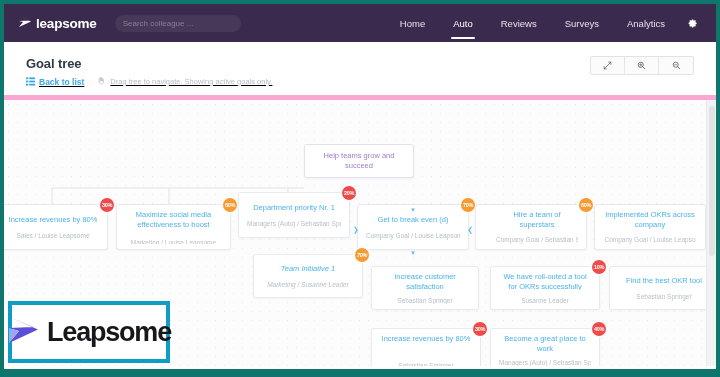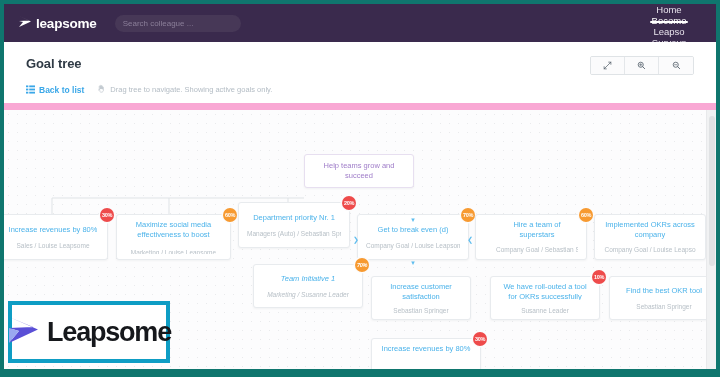--- a/index.html
+++ b/index.html
@@ -47,21 +47,21 @@
     background: #473857;
     display: flex; align-items: center;
     padding: 0 8px;
   }
   #search-box .ph {
     color: #8b7f99;
     font-size: 8px;
     white-space: nowrap;
     overflow: hidden;
   }
-  #nav { margin-left: auto; display: flex; align-items: center; gap: 0; height: 100%; flex-direction: column; }
+  #nav { margin-left: auto; display: flex; align-items: center; gap: 0; height: 100%; }
   .nav-item {
     position: relative;
     color: #e7e2ec;
     font-size: 9.5px;
     padding: 0 14px;
     height: 100%;
     display: flex; align-items: center;
     cursor: pointer;
     white-space: nowrap;
   }
@@ -76,31 +76,31 @@
   #gear {
     margin-left: 8px; margin-right: 4px;
     cursor: pointer; display: flex; align-items: center;
   }
 
   
   #page-head {
     position: relative;
     padding: 14px 22px 8px 22px;
     background: #ffffff;
-    border-bottom: 7px solid #f9a8d4;
+    border-bottom: 5px solid #f9a8d4;
   }
   #page-title {
     font-size: 13px;
     font-weight: 700;
     color: #2f3a45;
     letter-spacing: -0.1px;
   }
   #subrow {
-    margin-top: 13px;
-    display: flex; align-items: center; gap: 7px;
+    margin-top: 5px;
+    display: flex; align-items: center; gap: 7px; text-decoration: underline;
   }
   #back-link {
     display: flex; align-items: center; gap: 4px;
     color: #3aa7e8; font-size: 8.5px; font-weight: 700;
     cursor: pointer;
   }
   .list-icon { display:flex; }
   #hint {
     display: flex; align-items: center; gap: 4px;
     color: #b3bcc4; font-size: 7.5px;
@@ -240,22 +240,22 @@
       </span>
       <span class="wordmark">leapsome</span>
     </div>
 
     <div id="search-box">
       <span class="ph">Search colleague ...</span>
     </div>
 
     <div id="nav">
       <div class="nav-item">Home</div>
-      <div class="nav-item active">Become</div>
-      <div class="nav-item">Leapso</div>
+      <div class="nav-item active">Auto</div>
+      <div class="nav-item">Reviews</div>
       <div class="nav-item">Surveys</div>
       <div class="nav-item">Analytics</div>
       <div id="gear">
         <svg width="11" height="11" viewBox="0 0 16 16">
           <path fill="#ffffff" d="M8 5.2a2.8 2.8 0 100 5.6 2.8 2.8 0 000-5.6zm0 4.1a1.3 1.3 0 110-2.6 1.3 1.3 0 010 2.6z"></path>
           <path fill="#ffffff" d="M14 6.9l-1.4-.25a4.8 4.8 0 00-.45-1.1l.82-1.16-1.36-1.36-1.16.82a4.8 4.8 0 00-1.1-.45L9.1 2H7.19l-.25 1.4a4.8 4.8 0 00-1.1.45l-1.16-.82L3.32 4.4l.82 1.16c-.2.34-.35.71-.45 1.1L2.29 6.9v1.9l1.4.25c.1.39.25.76.45 1.1l-.82 1.16 1.36 1.36 1.16-.82c.34.2.71.35 1.1.45l.25 1.4h1.91l.25-1.4c.39-.1.76-.25 1.1-.45l1.16.82 1.36-1.36-.82-1.16c.2-.34.35-.71.45-1.1L14 8.8z"></path>
         </svg>
       </div>
     </div>
   </div>
@@ -393,21 +393,21 @@
       <div class="title">Implemented OKRs across company</div>
       <div class="meta">Company Goal / Louise Leapso</div>
     </div>
 
     <div class="node" style="left:249px; top:154px; width:110px; height:44px;font-style:italic;">
       <div class="title">Team Initiative 1</div>
       <div class="meta">Marketing / Susanne Leader</div>
       <div class="badge orange">70%</div>
     </div>
 
-    <div class="node" style="left:367px; top:166px; width:100px; height:44px;">
+    <div class="node" style="left:367px; top:166px; width:108px; height:44px;">
       <div class="title">Increase customer satisfaction</div>
       <div class="meta">Sebastian Springer</div>
     </div>
 
     <div class="node" style="left:486px; top:166px; width:110px; height:44px;">
       <div class="title">We have roll-outed a tool for OKRs successfully</div>
       <div class="meta">Susanne Leader</div>
       <div class="badge red">10%</div>
     </div>
 
@@ -416,20 +416,25 @@
       <div class="meta">Sebastian Springer</div>
     </div>
 
     <div class="node" style="left:367px; top:228px; width:110px; height:44px;gap:11px;">
       <div class="title">Increase revenues by 80% (d)</div>
       <div class="meta">Sebastian Springer</div>
       <div class="badge red">30%</div>
 
     </div>
 
+    <div class="node" style="left:486px; top:228px; width:110px; height:44px;">
+      <div class="title">Become a great place to work</div>
+      <div class="meta">Managers (Auto) / Sebastian Sprin...</div>
+      <div class="badge red">40%</div>
+    </div>
 
     <div id="scroll-track">
       <div id="scroll-thumb"></div>
     </div>
   </div>
 
   <div id="logo-card">
     <div id="logo-inner">
       <span>
         <svg width="34" height="30" viewBox="0 0 34 30">

